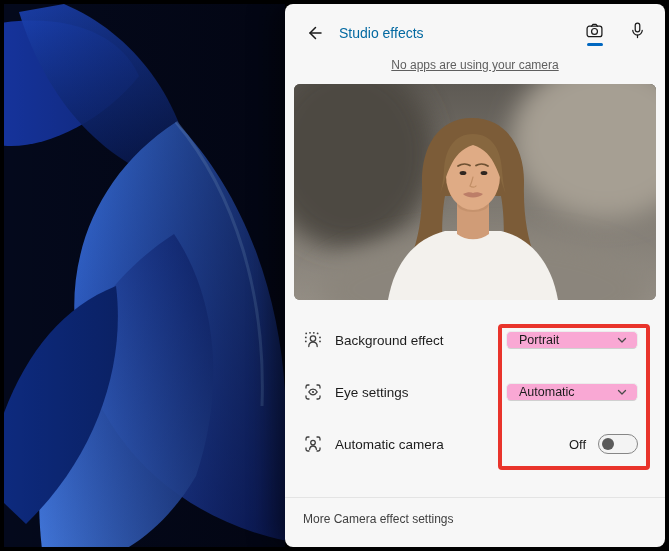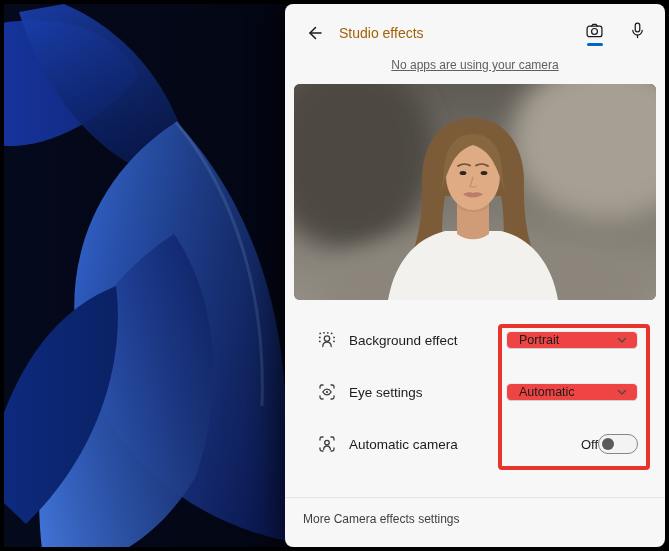--- a/index.html
+++ b/index.html
@@ -11,43 +11,43 @@
   .wallpaper svg { display:block; width:100%; height:100%; }
 
   
   .panel { position:absolute; left:285px; top:4px; width:380px; height:543px;
            background:var(--panel_bg,#f7f7f7); border-radius:8px;
            box-shadow:-12px 0 26px rgba(0,0,0,.45);
            display:flex; flex-direction:column; }
 
   .panel-header { margin:16px 18px 0; height:26px; display:flex; align-items:center; }
   .back-btn { background:none; border:none; width:24px; height:24px; display:flex; align-items:center; justify-content:center; color:#1a1a1a; cursor:pointer; }
-  .panel-title { margin-left:12px; font-size:14px; color:#a16207; }
+  .panel-title { margin-left:12px; font-size:14px; color:#0369a1; }
   .header-right { margin-left:auto; display:flex; align-items:flex-start; gap:24px; }
   .hdr-tab { display:flex; flex-direction:column; align-items:center; gap:3px; color:#1a1a1a; cursor:pointer; }
   .tab-underline { width:16px; height:3px; border-radius:2px; background:var(--accent,#0067c0); }
 
   .status-text { margin-top:12px; text-align:center; font-size:12px; color:#5f5f5f;text-decoration:underline; }
 
   .preview { margin:12px 9px 0; height:216px; border-radius:6px; overflow:hidden; background:#7a756d; }
   .preview svg { display:block; width:100%; height:100%; }
 
-  .settings { margin-top:14px;margin-left:14px; }
+  .settings { margin-top:14px; }
   .row { display:flex; align-items:center; height:52px; padding:0 27px 0 18px; }
   .row-icon { width:20px; height:20px; color:#3d3d3d; flex:none; }
   .row-icon svg { display:block; }
   .row-label { margin-left:12px; font-size:13.5px; color:#1c1c1c; }
   .row-control { margin-left:auto; display:flex; align-items:center; }
 
-  .dropdown { width:132px; height:18px; background:#ef4444; border:1px solid #ececec; border-bottom-color:#d0d0d0;
+  .dropdown { width:132px; height:18px; background:#f9a8d4; border:1px solid #ececec; border-bottom-color:#d0d0d0;
               border-radius:5px; display:flex; align-items:center; justify-content:space-between;
               padding:0 9px 0 12px; font-size:12.5px; color:#1b1b1b; cursor:pointer; }
   .chevron { color:#4a4a4a; display:flex; }
 
-  .toggle-wrap { display:flex; align-items:center; gap:0; }
+  .toggle-wrap { display:flex; align-items:center; gap:12px; }
   .toggle-state { font-size:13px; color:#1c1c1c; }
   .toggle { position:relative; width:40px; height:20px; border:1px solid #868686; border-radius:10px; background:#f3f3f3; cursor:pointer; }
   .toggle-knob { position:absolute; left:3px; top:50%; transform:translateY(-50%); width:12px; height:12px; border-radius:50%; background:#5a5a5a; }
 
   .panel-footer { margin-top:auto; border-top:1px solid #e4e4e4; height:50px; display:flex; align-items:center; padding:0 18px 8px; }
   .footer-link { font-size:12px; color:#3f3f3f; text-decoration:none; cursor:pointer; }
 
   .annotation-box { position:absolute; left:498px; top:324px; width:152px; height:146px;
                     border:4px solid var(--annotation,#e9342b); border-radius:4px; pointer-events:none; z-index:5; }
 </style>
@@ -233,20 +233,20 @@
             <div class="toggle">
               <div class="toggle-knob"></div>
             </div>
           </div>
         </div>
       </div>
 
     </div>
 
     <div class="panel-footer">
-      <a class="footer-link">More Camera effects settings</a>
+      <a class="footer-link">More Camera effect settings</a>
     </div>
 
   </div>
 
   <div class="annotation-box"></div>
 
 </div>
 
 </body></html>

